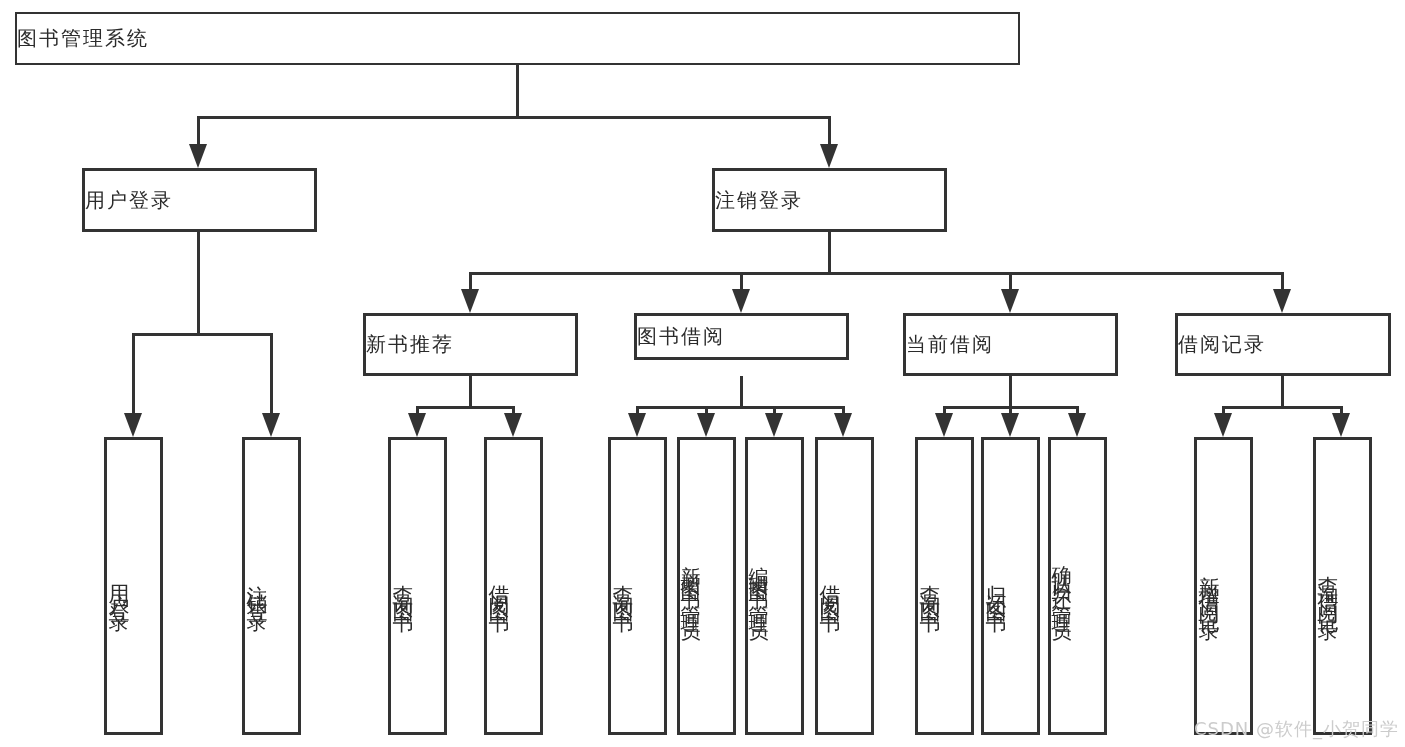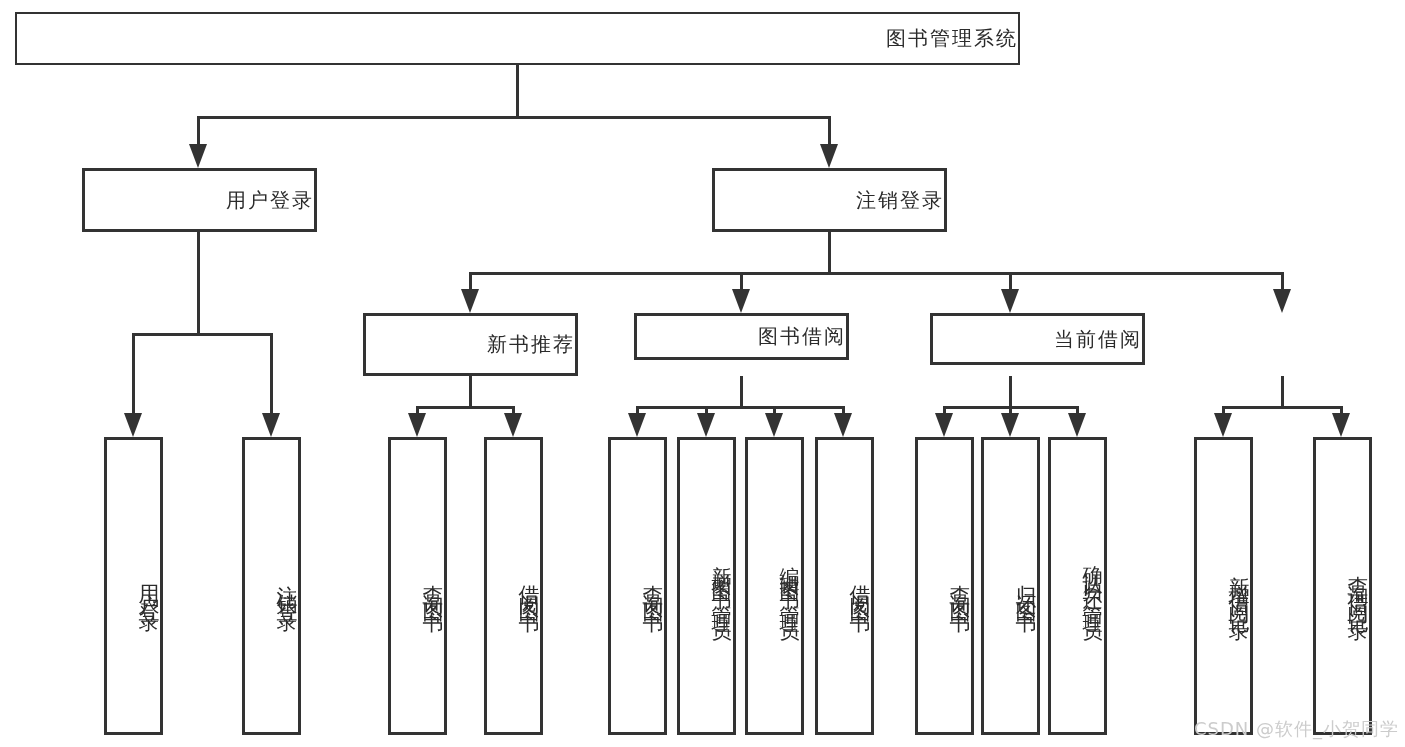--- a/index.html
+++ b/index.html
@@ -24,21 +24,21 @@
     border-left:9px solid transparent;
     border-right:9px solid transparent;
     border-top:24px solid var(--line);
   }
   
   .box{
     position:absolute;
     box-sizing:border-box;
     border:3px solid var(--line);
     background:var(--bg);
-    display:flex;align-items:center;justify-content:flex-end;
+    display:flex;align-items:center;justify-content:flex-start;
     color:var(--text);
   }
   .box.root{border-width:2.5px;}
   .hbox span{
     font-size:20px;letter-spacing:2px;white-space:nowrap;
   }
   .vbox span{
     writing-mode:vertical-rl;
     text-orientation:mixed;
     font-size:21px;
@@ -131,22 +131,25 @@
   <div class="box hbox" style="left:712px;top:168px;width:235px;height:64px">
     <span>注销登录</span>
   </div>
 
   <div class="box hbox" style="left:363px;top:313px;width:215px;height:63px">
     <span>新书推荐</span>
   </div>
   <div class="box hbox" style="left:634px;top:313px;width:215px;height:47px">
     <span>图书借阅</span>
   </div>
-  <div class="box hbox" style="left:930px;top:313px;width:215px;height:52px">
+  <div class="box hbox" style="left:903px;top:313px;width:215px;height:63px">
     <span>当前借阅</span>
+  </div>
+  <div class="box hbox" style="left:1175px;top:313px;width:216px;height:63px">
+    <span>借阅记录</span>
   </div>
 
   <div class="box vbox" style="left:104px;top:437px;width:59px;height:298px">
     <span>用户登录</span>
   </div>
   <div class="box vbox" style="left:242px;top:437px;width:59px;height:298px">
     <span>注销登录</span>
   </div>
   <div class="box vbox" style="left:388px;top:437px;width:59px;height:298px">
     <span>查询图书</span>

